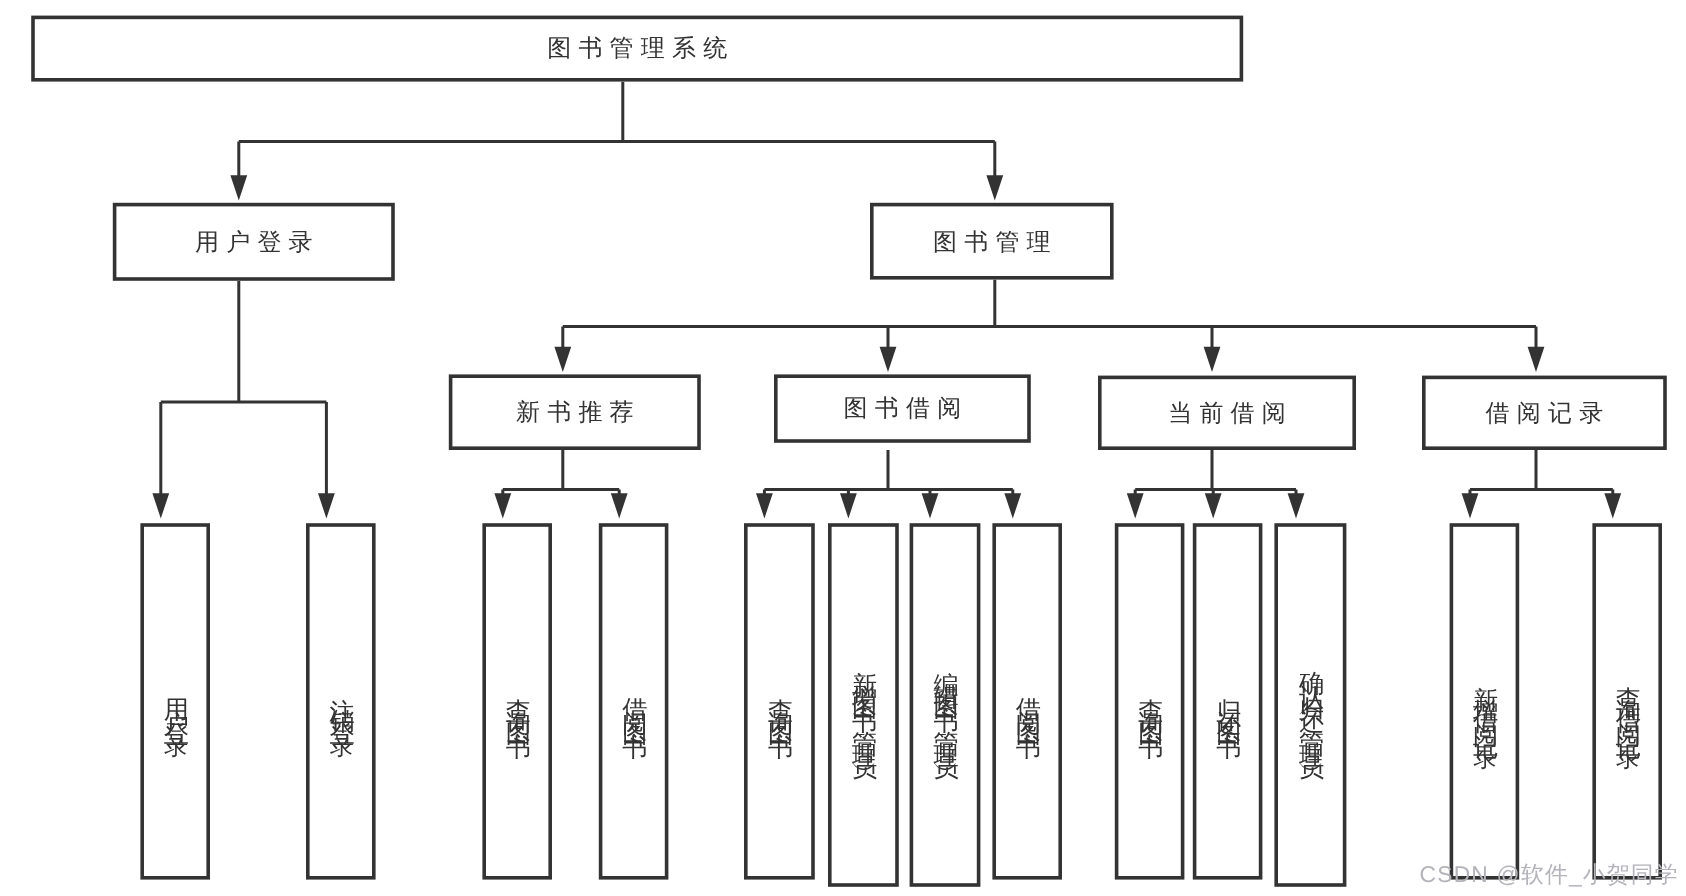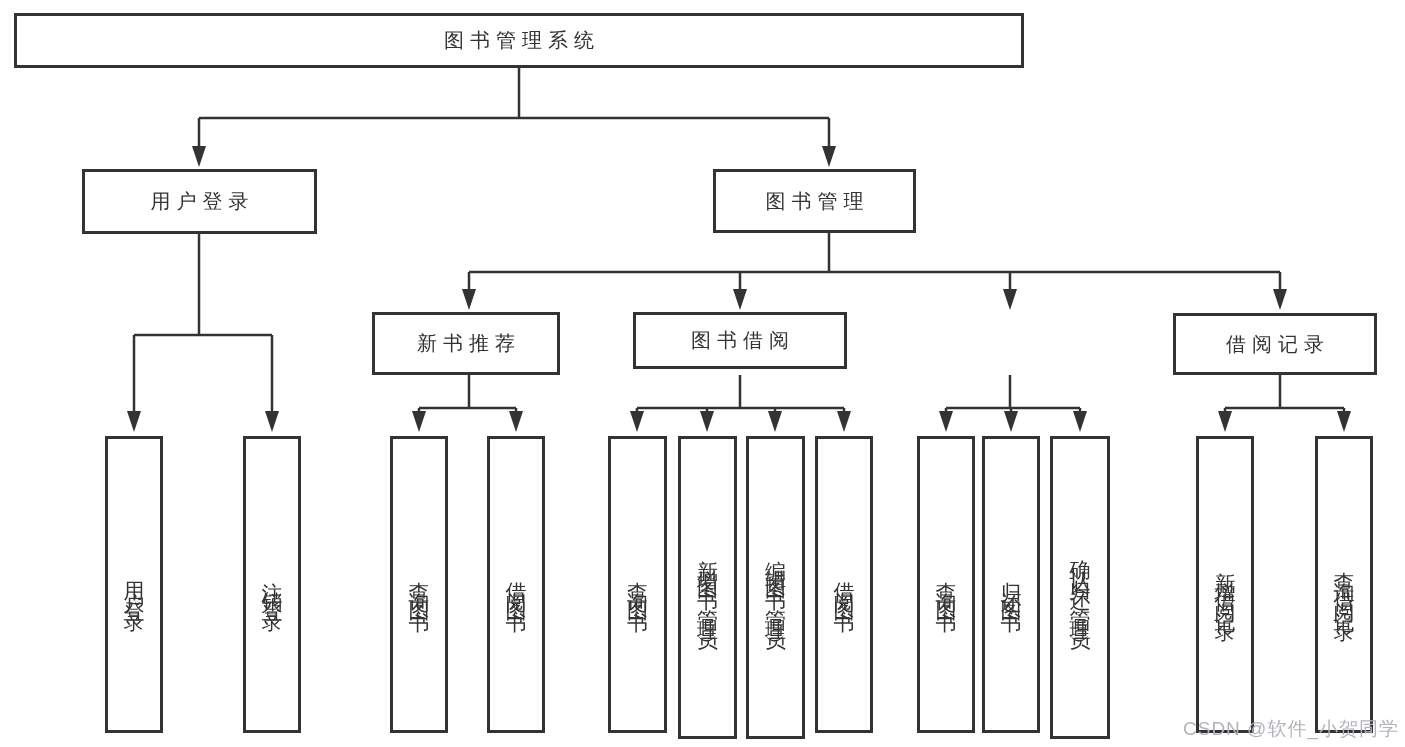--- a/index.html
+++ b/index.html
@@ -32,20 +32,21 @@
     stroke: none;
   }
   .box {
     position: absolute;
     box-sizing: border-box;
     border: 3px solid var(--line);
     background: #ffffff;
     display: flex;
     align-items: center;
     justify-content: center;
+    margin-left: 12px;
   }
   .hlabel {
     font-size: 20px;
     letter-spacing: 6px;
     text-indent: 6px;
     color: var(--text);
     white-space: nowrap;
   }
   .vtext {
     writing-mode: vertical-rl;
@@ -132,26 +133,29 @@
     <span class="hlabel">图书管理系统</span>
   </div>
 
   <div class="box" style="left:82px;top:169px;width:235px;height:65px">
     <span class="hlabel">用户登录</span>
   </div>
   <div class="box" style="left:713px;top:169px;width:203px;height:64px">
     <span class="hlabel">图书管理</span>
   </div>
 
-  <div class="box" style="left:372px;top:312px;width:188px;height:63px">
+  <div class="box" style="left:362px;top:312px;width:210px;height:63px">
     <span class="hlabel">新书推荐</span>
   </div>
   <div class="box" style="left:633px;top:312px;width:214px;height:57px">
     <span class="hlabel">图书借阅</span>
   </div>
+  <div class="box" style="left:903px;top:313px;width:215px;height:62px">
+    <span class="hlabel">当前借阅</span>
+  </div>
   <div class="box" style="left:1173px;top:313px;width:204px;height:62px">
     <span class="hlabel">借阅记录</span>
   </div>
 
   <div class="box" style="left:105px;top:436px;width:58px;height:297px">
     <span class="vtext">用户登录</span>
   </div>
   <div class="box" style="left:243px;top:436px;width:58px;height:297px">
     <span class="vtext">注销登录</span>
   </div>

